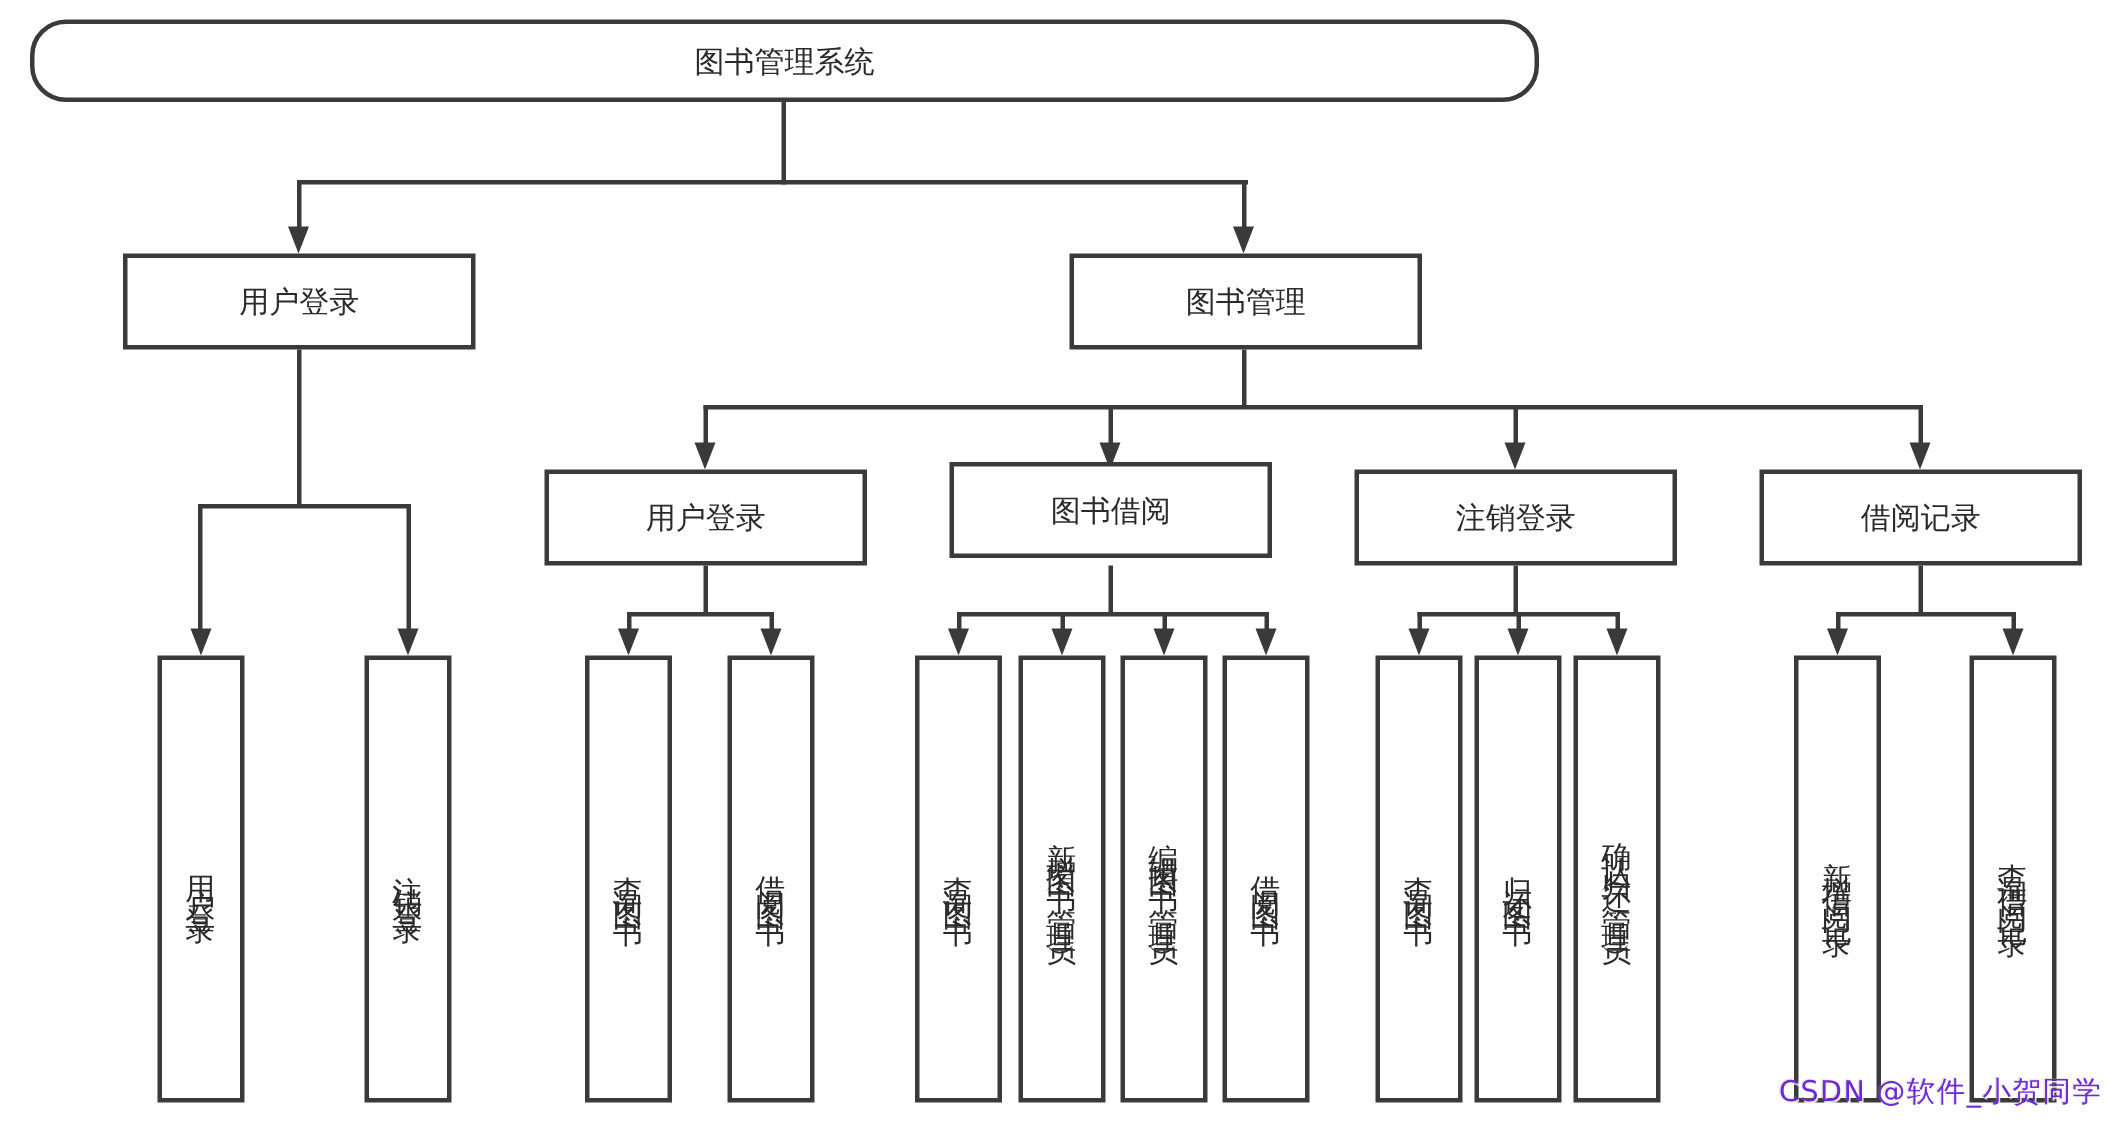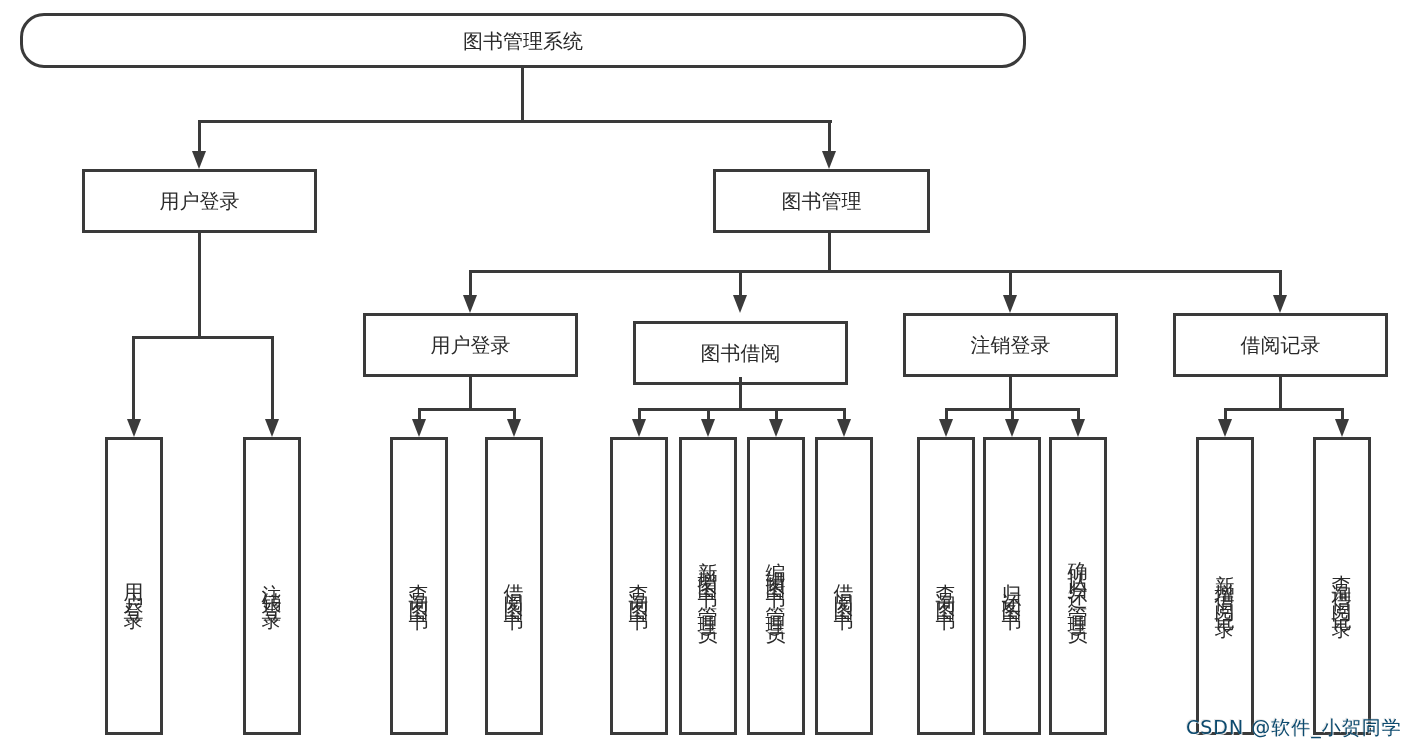--- a/index.html
+++ b/index.html
@@ -26,21 +26,21 @@
   }
   .vl{position:absolute;width:3px;background:var(--line);}
   .hl{position:absolute;height:3px;background:var(--line);}
   .ar{
     position:absolute;width:0;height:0;
     border-left:7px solid transparent;border-right:7px solid transparent;
     border-top:18px solid var(--line);
   }
   .watermark{
     position:absolute;left:1186px;top:715px;font-size:19px;
-    color:#0c4a6e;letter-spacing:1px;z-index:5;
+    color:#6d28d9;letter-spacing:1px;z-index:5;
     text-shadow:1px 1px 0 rgba(255,255,255,.85), -1px -1px 0 rgba(150,150,150,.25);
     white-space:nowrap;
   }
 </style>
 </head>
 <body>
 
 <div class="canvas">
 
   <div class="box" style="left:20px;top:13px;width:1006px;height:55px;border-radius:24px;">
@@ -50,21 +50,21 @@
   <i class="vl" style="left:521px;top:68px;height:55px;"></i>
   <i class="hl" style="left:198px;top:120px;width:634px;"></i>
   <i class="vl" style="left:198px;top:120px;height:34px;"></i>
   <i class="ar" style="left:192px;top:151px;"></i>
   <i class="vl" style="left:828px;top:120px;height:34px;"></i>
   <i class="ar" style="left:822px;top:151px;"></i>
 
   <div class="box" style="left:82px;top:169px;width:235px;height:64px;">
     <span>用户登录</span>
   </div>
-  <div class="box" style="left:713px;top:169px;width:217px;height:64px;">
+  <div class="box" style="left:713px;top:169px;width:235px;height:64px;">
     <span>图书管理</span>
   </div>
 
   <i class="vl" style="left:198px;top:233px;height:105px;"></i>
   <i class="hl" style="left:132px;top:336px;width:142px;"></i>
   <i class="vl" style="left:132px;top:336px;height:85px;"></i>
   <i class="ar" style="left:127px;top:419px;"></i>
   <i class="vl" style="left:271px;top:336px;height:85px;"></i>
   <i class="ar" style="left:265px;top:419px;"></i>
 
@@ -75,21 +75,21 @@
   <i class="vl" style="left:739px;top:270px;height:27px;"></i>
   <i class="ar" style="left:733px;top:295px;"></i>
   <i class="vl" style="left:1009px;top:270px;height:27px;"></i>
   <i class="ar" style="left:1003px;top:295px;"></i>
   <i class="vl" style="left:1279px;top:270px;height:27px;"></i>
   <i class="ar" style="left:1273px;top:295px;"></i>
 
   <div class="box" style="left:363px;top:313px;width:215px;height:64px;">
     <span>用户登录</span>
   </div>
-  <div class="box" style="left:633px;top:321px;width:215px;height:64px;">
+  <div class="box" style="left:633px;top:308px;width:215px;height:64px;">
     <span>图书借阅</span>
   </div>
   <div class="box" style="left:903px;top:313px;width:215px;height:64px;">
     <span>注销登录</span>
   </div>
   <div class="box" style="left:1173px;top:313px;width:215px;height:64px;">
     <span>借阅记录</span>
   </div>
 
   <i class="vl" style="left:469px;top:377px;height:33px;"></i>

